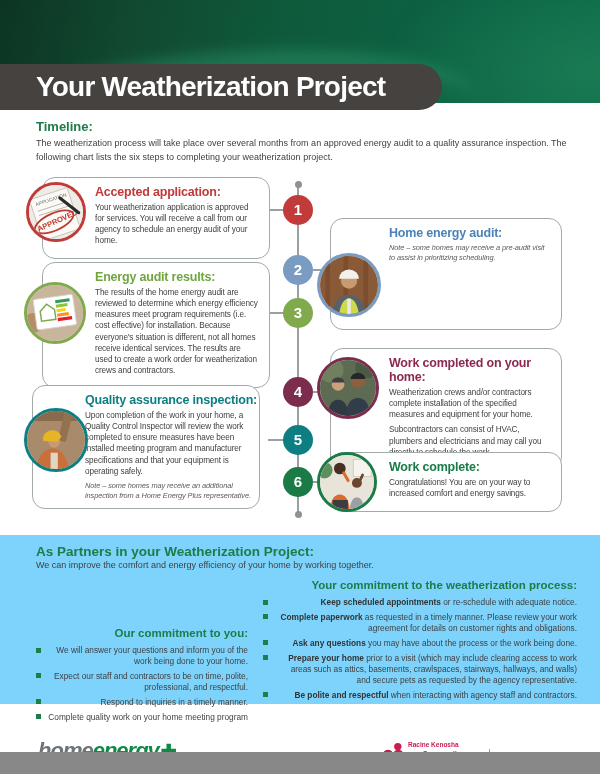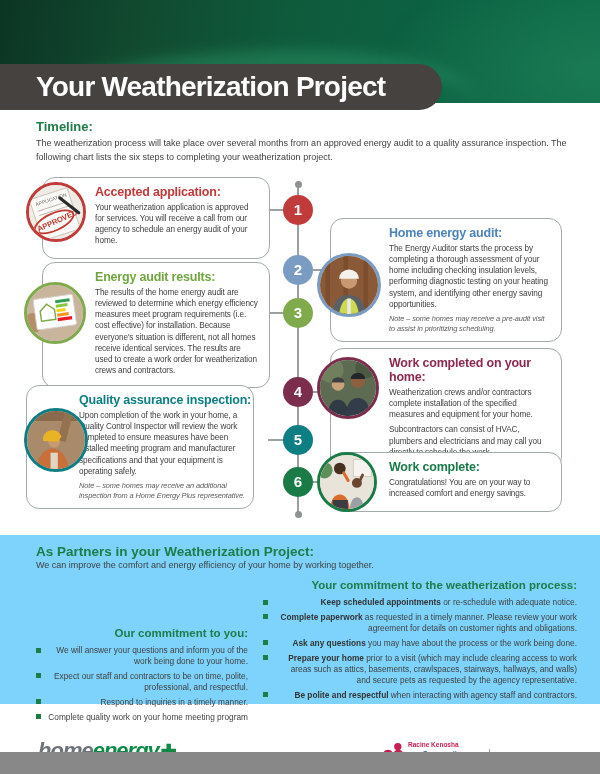--- a/index.html
+++ b/index.html
@@ -30,21 +30,21 @@
               color:#fff; font-size:15px; font-weight:bold; text-align:center; line-height:30px; z-index:4; }
   .connector{ position:absolute; height:2px; background:#9aa0a0; }
   .step-box{ position:absolute; background:#fff; border:1.2px solid #a2aaaa; border-radius:13px; z-index:2; }
   .step-box h3{ font-size:12.5px; font-weight:bold; letter-spacing:-0.2px; margin-bottom:3px; }
   .step-box p{ font-size:8.2px; line-height:1.36; letter-spacing:-0.1px; color:#414141; margin-bottom:4px; }
   .step-box p.note{ font-size:7.4px; font-style:italic; color:#5a5a5a; margin-top:1px; margin-bottom:0; }
   .box1{ left:42px; top:177px; width:228px; min-height:64px; padding:7px 10px 7px 52px; }
   .box2{ left:330px; top:218px; width:232px; min-height:112px; padding:7px 10px 7px 58px; }
   .box3{ left:42px; top:262px; width:228px; min-height:88px; padding:7px 10px 7px 52px; }
   .box4{ left:330px; top:348px; width:232px; min-height:94px; padding:7px 9px 7px 58px; }
-  .box5{ left:26px; top:385px; width:228px; min-height:116px; padding:7px 0 7px 52px; }
+  .box5{ left:32px; top:385px; width:228px; min-height:116px; padding:7px 0 7px 52px; }
   .box6{ left:330px; top:452px; width:232px; min-height:60px; padding:7px 10px 7px 58px; }
   .photo{ position:absolute; border-radius:50%; border:3px solid #888; overflow:hidden; z-index:3; background:#ddd; }
   .photo svg{ display:block; width:100%; height:100%; }
   .p1{ left:26px; top:182px; width:60px; height:60px; }
   .p2{ left:317px; top:253px; width:64px; height:64px; }
   .p3{ left:24px; top:282px; width:62px; height:62px; }
   .p4{ left:317px; top:357px; width:62px; height:62px; }
   .p5{ left:24px; top:408px; width:64px; height:64px; }
   .p6{ left:317px; top:452px; width:60px; height:60px; }
 
@@ -110,21 +110,20 @@
   <div class="connector" style="left:313px; top:391px; width:18px;"></div>
   <div class="connector" style="left:268px; top:439px; width:16px;"></div>
   <div class="connector" style="left:313px; top:481px; width:18px;"></div>
 
   <div class="step-box box1">
     <h3 style="color: rgb(192, 57, 59);">Accepted application:</h3>
     <p>Your weatherization application is approved for services. You will receive a call from our agency to schedule an energy audit of your home.</p>
   </div>
   <div class="step-box box2">
     <h3 style="color: rgb(77, 131, 184);">Home energy audit:</h3>
-    <p>The Energy Auditor starts the process by completing a thorough assessment of your home including checking insulation levels, performing diagnostic testing on your heating system, and identifying other energy saving opportunities.</p>
     <p class="note">Note – some homes may receive a pre-audit visit to assist in prioritizing scheduling.</p>
   </div>
   <div class="step-box box3">
     <h3 style="color: rgb(111, 166, 63);">Energy audit results:</h3>
     <p>The results of the home energy audit are reviewed to determine which energy efficiency measures meet program requirements (i.e. cost effective) for installation. Because everyone's situation is different, not all homes receive identical services. The results are used to create a work order for weatherization crews and contractors.</p>
   </div>
   <div class="step-box box4">
     <h3 style="color: rgb(140, 41, 80);">Work completed on your home:</h3>
     <p>Weatherization crews and/or contractors complete installation of the specified measures and equipment for your home.</p>
     <p>Subcontractors can consist of HVAC, plumbers and electricians and may call you directly to schedule the work.</p>

